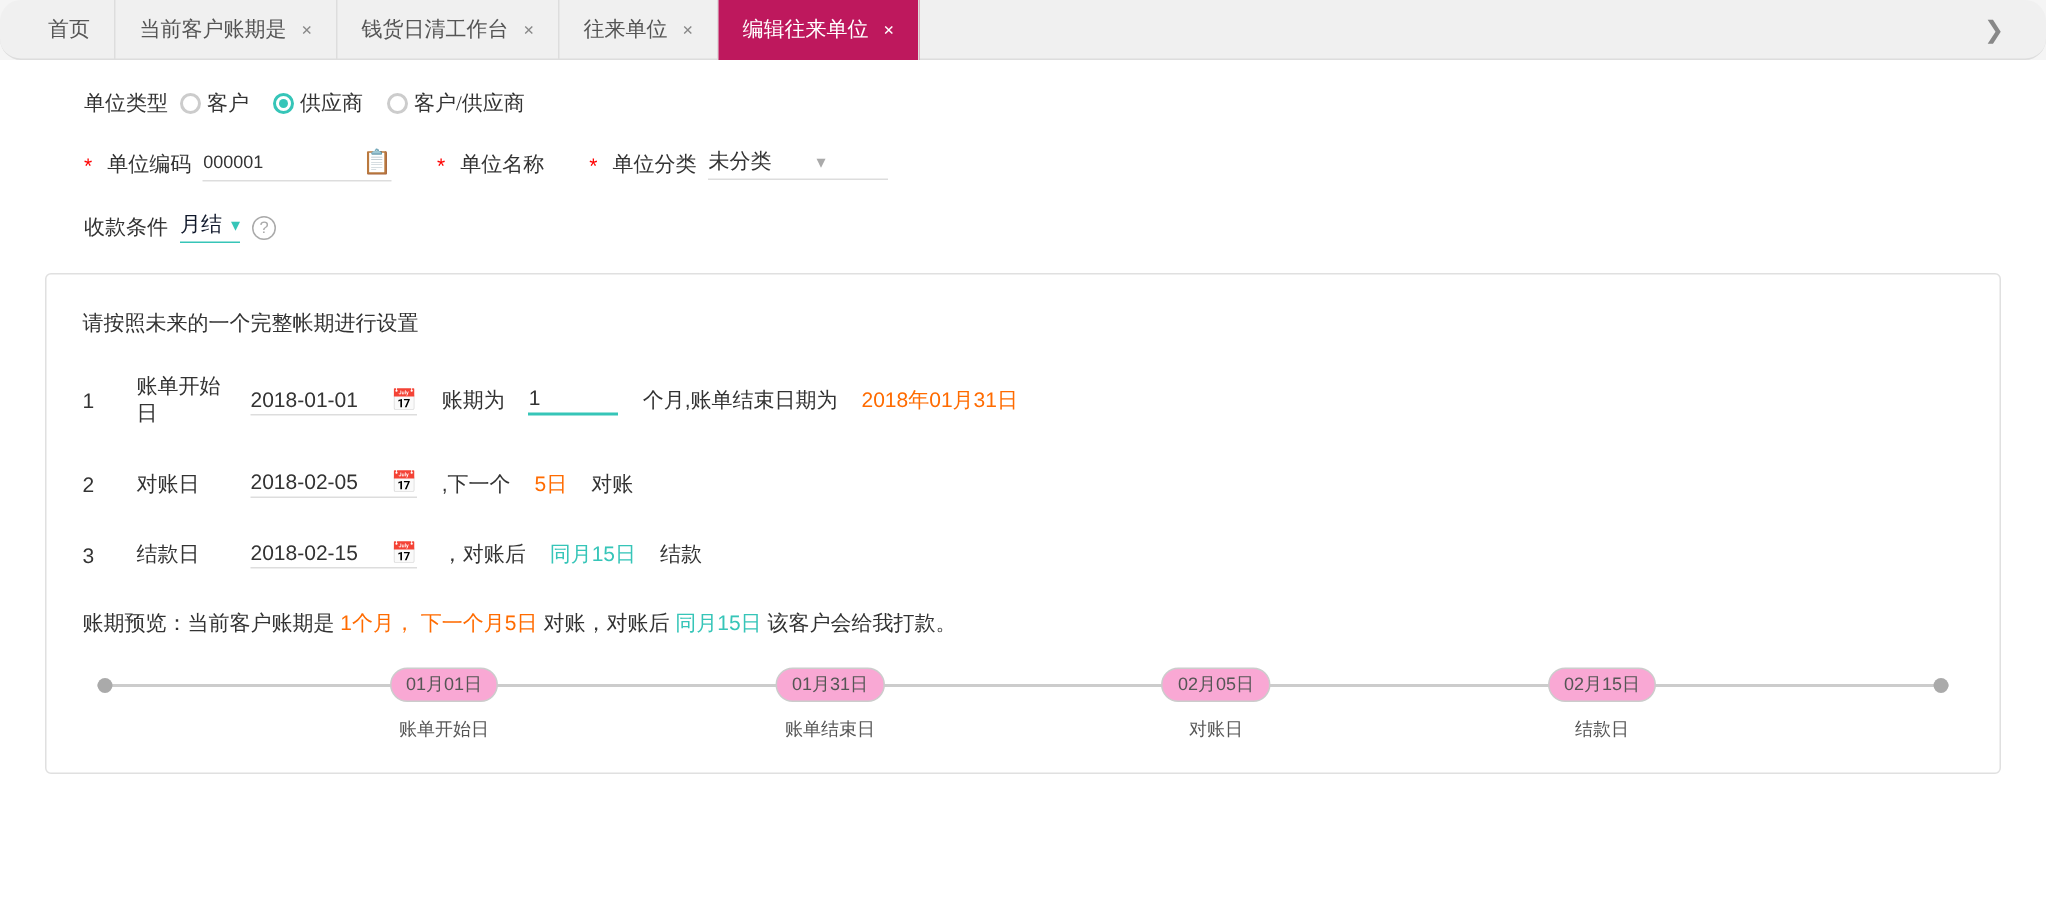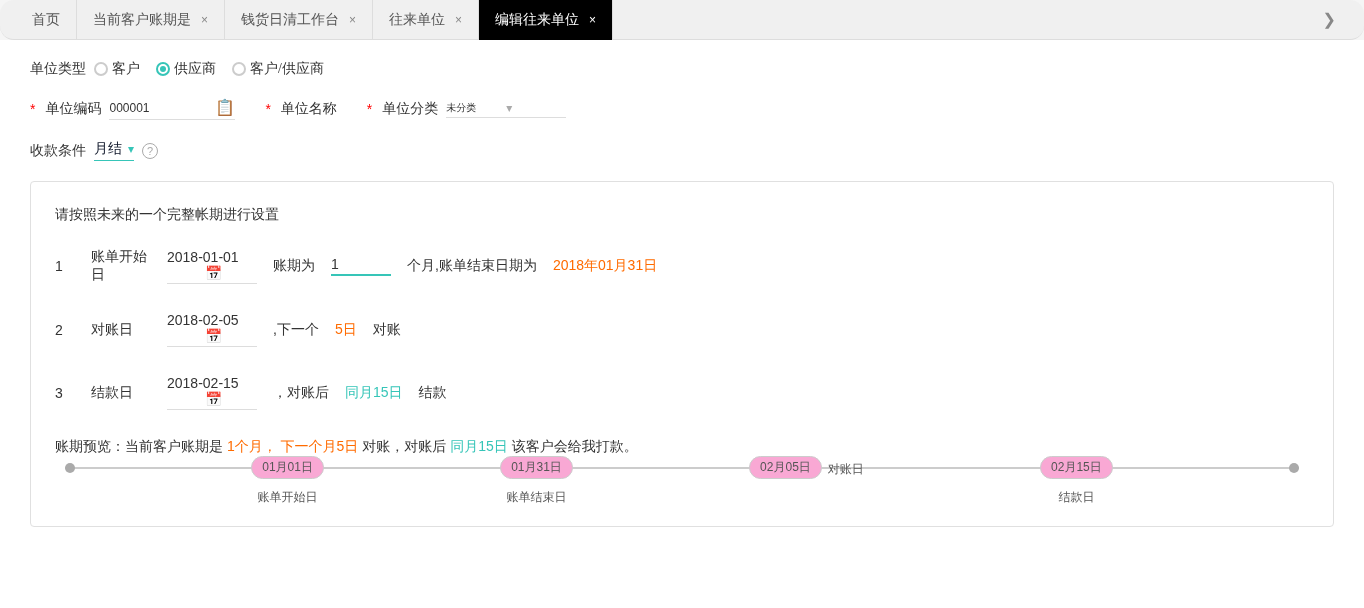--- a/index.html
+++ b/index.html
@@ -21,21 +21,21 @@
       padding: 0 16px;
       height: 40px;
       cursor: pointer;
       font-size: 14px;
       color: #555;
       border-right: 1px solid #ddd;
       white-space: nowrap;
       gap: 6px;
     }
     .tab-item.active {
-      background: #000000;
+      background: #be185d;
       color: #fff;
     }
     .tab-close {
       font-size: 12px;
       color: #888;
       cursor: pointer;
       margin-left: 4px;
     }
     .tab-item.active .tab-close { color: #fff; }
     .tab-expand {
@@ -52,20 +52,21 @@
       padding: 20px 30px;
       min-height: calc(608px - 40px);
     }
 
     
     .form-row {
       display: flex;
       align-items: center;
       margin-bottom: 20px;
       gap: 30px;
+      margin-left: 26px;
     }
     .form-group {
       display: flex;
       align-items: center;
       gap: 8px;
     }
     .form-label {
       color: #333;
       white-space: nowrap;
     }
@@ -150,21 +151,21 @@
     .select-arrow { color: #36c5b8; font-size: 12px; }
 
     .dropdown-group {
       display: flex;
       align-items: center;
       border-bottom: 1px solid #ddd;
       padding-bottom: 2px;
       cursor: pointer;
       min-width: 120px;
     }
-    .dropdown-value { color: #333; font-size: 10px; margin-right: 30px; }
+    .dropdown-value { color: #333; font-size: 14px; margin-right: 30px; }
     .dropdown-arrow { color: #aaa; font-size: 12px; }
 
     .help-icon {
       width: 16px;
       height: 16px;
       border-radius: 50%;
       border: 1px solid #aaa;
       color: #aaa;
       font-size: 11px;
       display: inline-flex;
@@ -199,21 +200,20 @@
     }
     .period-row-label {
       color: #333;
       width: 60px;
     }
     .date-input-group {
       display: flex;
       align-items: center;
       border-bottom: 1px solid #ddd;
       padding-bottom: 2px;
-      flex-direction: column;
     }
     .date-input-group input {
       border: none;
       outline: none;
       font-size: 14px;
       color: #333;
       width: 90px;
     }
     .cal-icon { color: #36c5b8; font-size: 14px; cursor: pointer; margin-left: 4px; }
 
@@ -232,20 +232,21 @@
       padding-bottom: 2px;
     }
     .highlight-orange { color: #ff6b00; }
     .highlight-teal { color: #36c5b8; }
 
     
     .preview-text {
       font-size: 14px;
       color: #333;
       margin-top: 16px;
+      margin-bottom: 20px;
       padding-left: 0;
     }
     .timeline-date-badge {
       border: 1px solid #ccc;
       border-radius: 12px;
       padding: 2px 10px;
       font-size: 12px;
       color: #555;
       background: #f9a8d4;
     }
@@ -397,21 +398,21 @@
         <div style="display:flex; flex-direction:column; align-items:center; gap:6px;">
           <div class="timeline-date-badge">01月01日</div>
           <span class="timeline-label">账单开始日</span>
         </div>
 
         <div style="display:flex; flex-direction:column; align-items:center; gap:6px;">
           <div class="timeline-date-badge">01月31日</div>
           <span class="timeline-label">账单结束日</span>
         </div>
 
-        <div style="display:flex; flex-direction:row; align-items:center; gap:6px;">
+        <div style="display:flex; flex-direction:column; align-items:center; gap:6px;">
           <div class="timeline-date-badge">02月05日</div>
           <span class="timeline-label">对账日</span>
         </div>
 
         <div style="display:flex; flex-direction:column; align-items:center; gap:6px;">
           <div class="timeline-date-badge">02月15日</div>
           <span class="timeline-label">结款日</span>
         </div>
 
         <div style="display:flex; flex-direction:column; align-items:center; gap:6px;">

